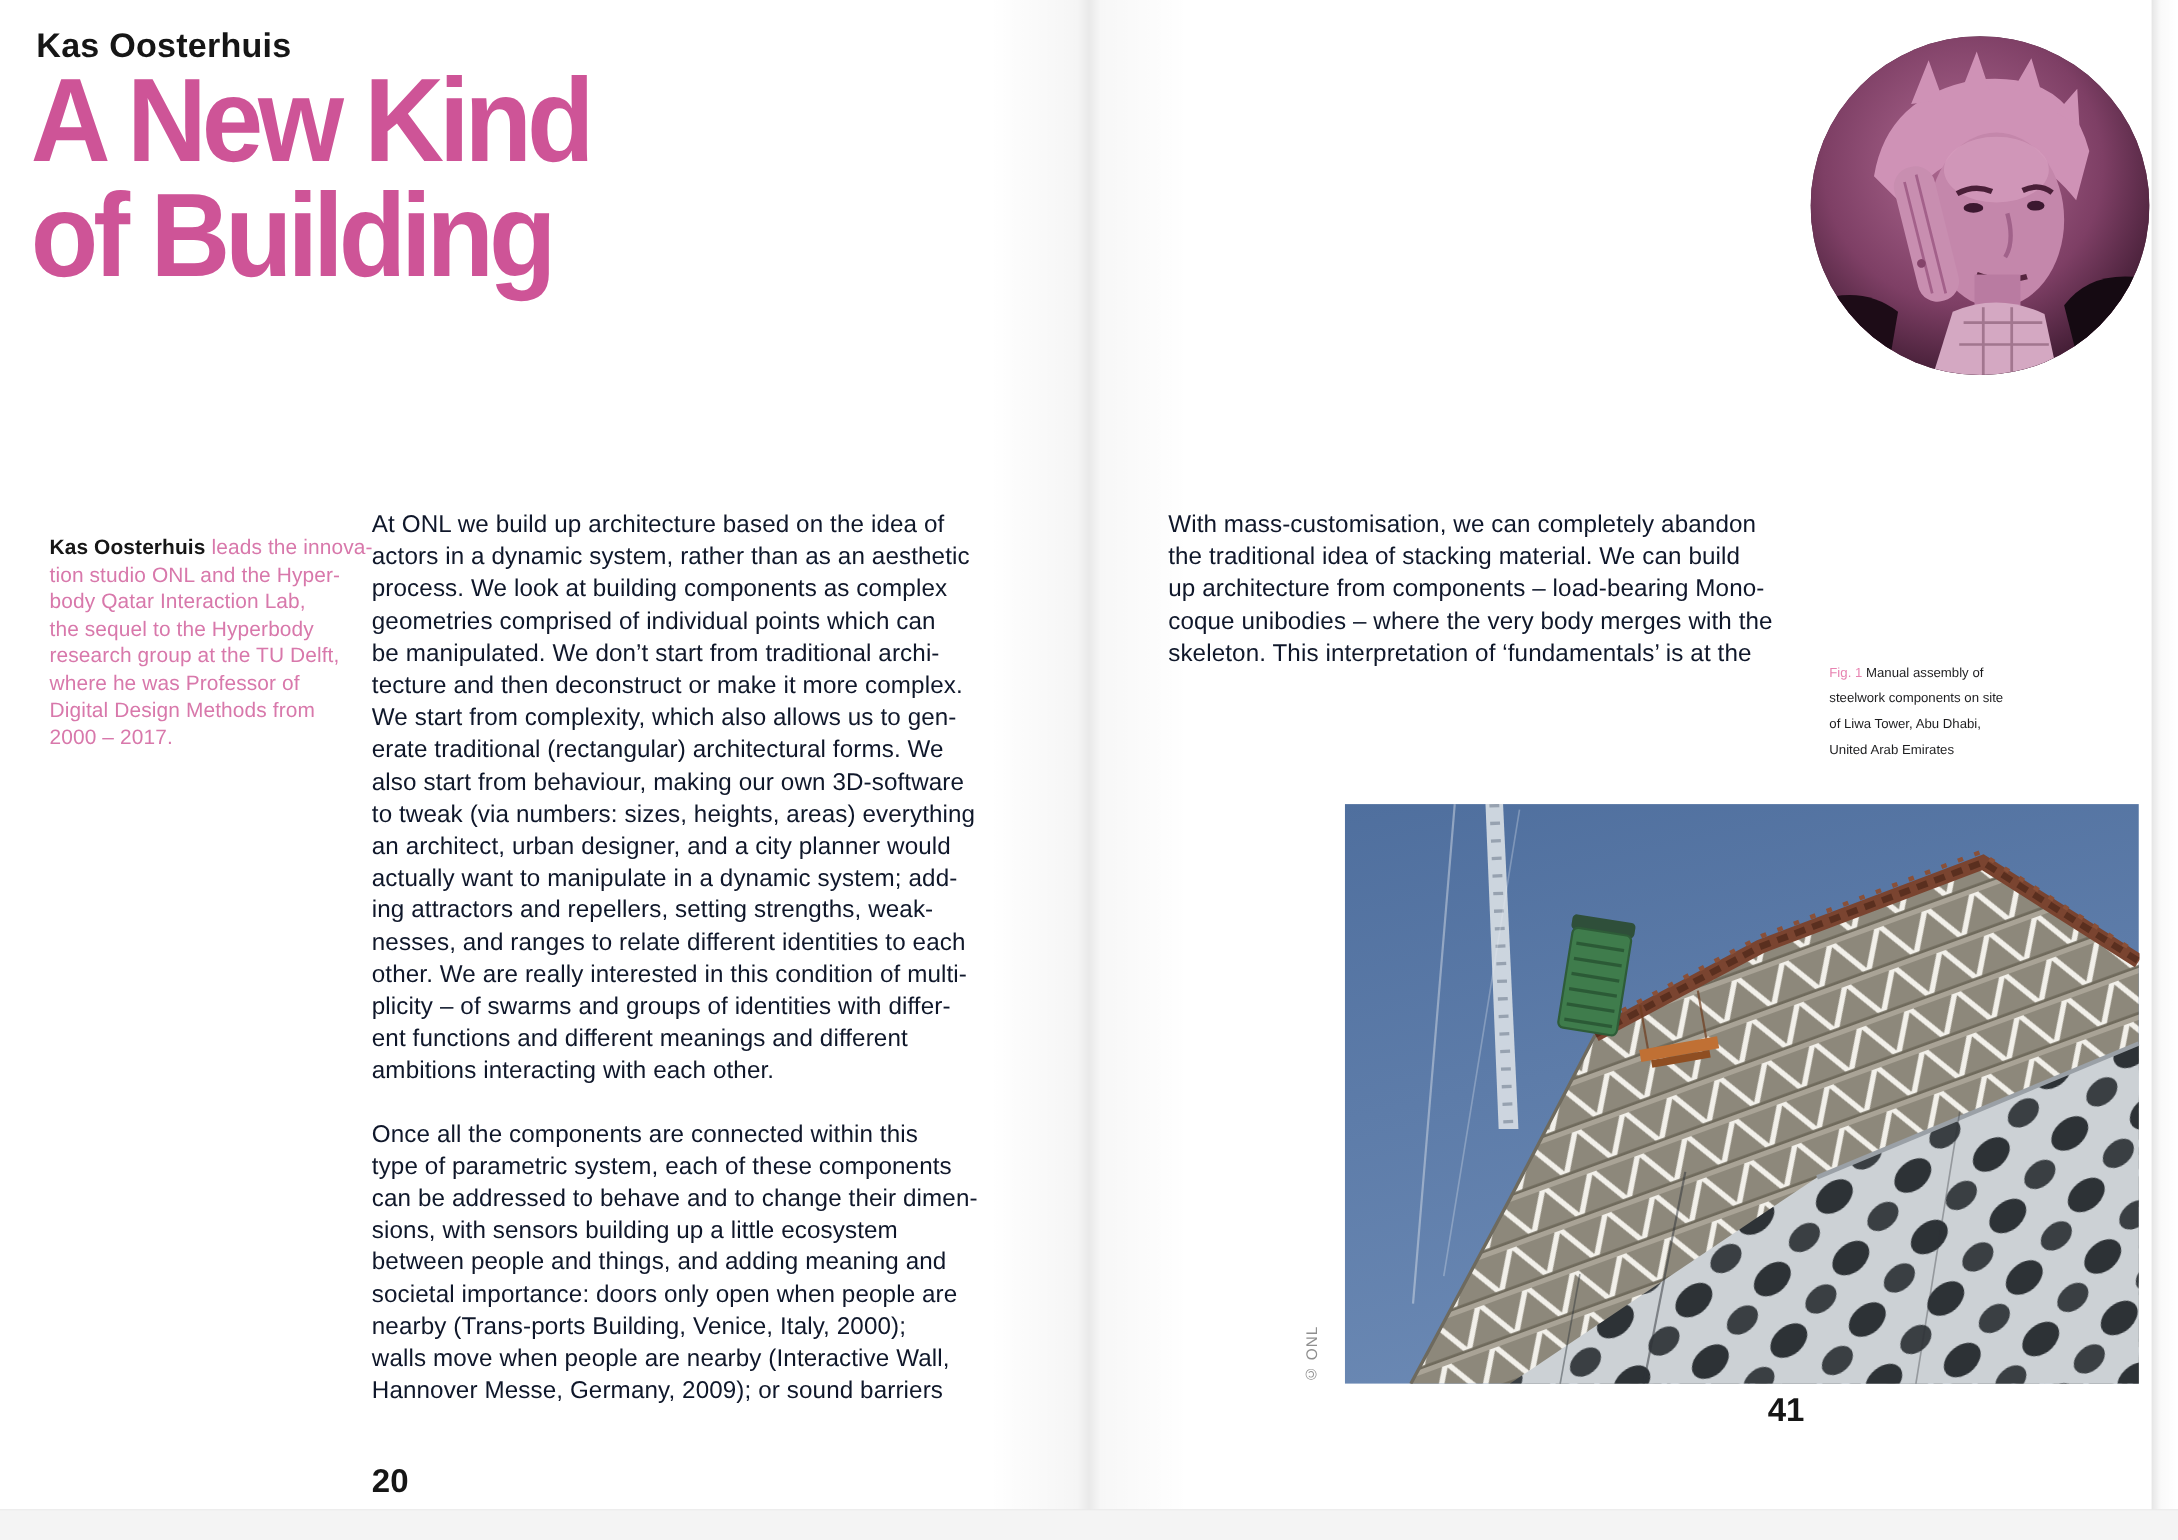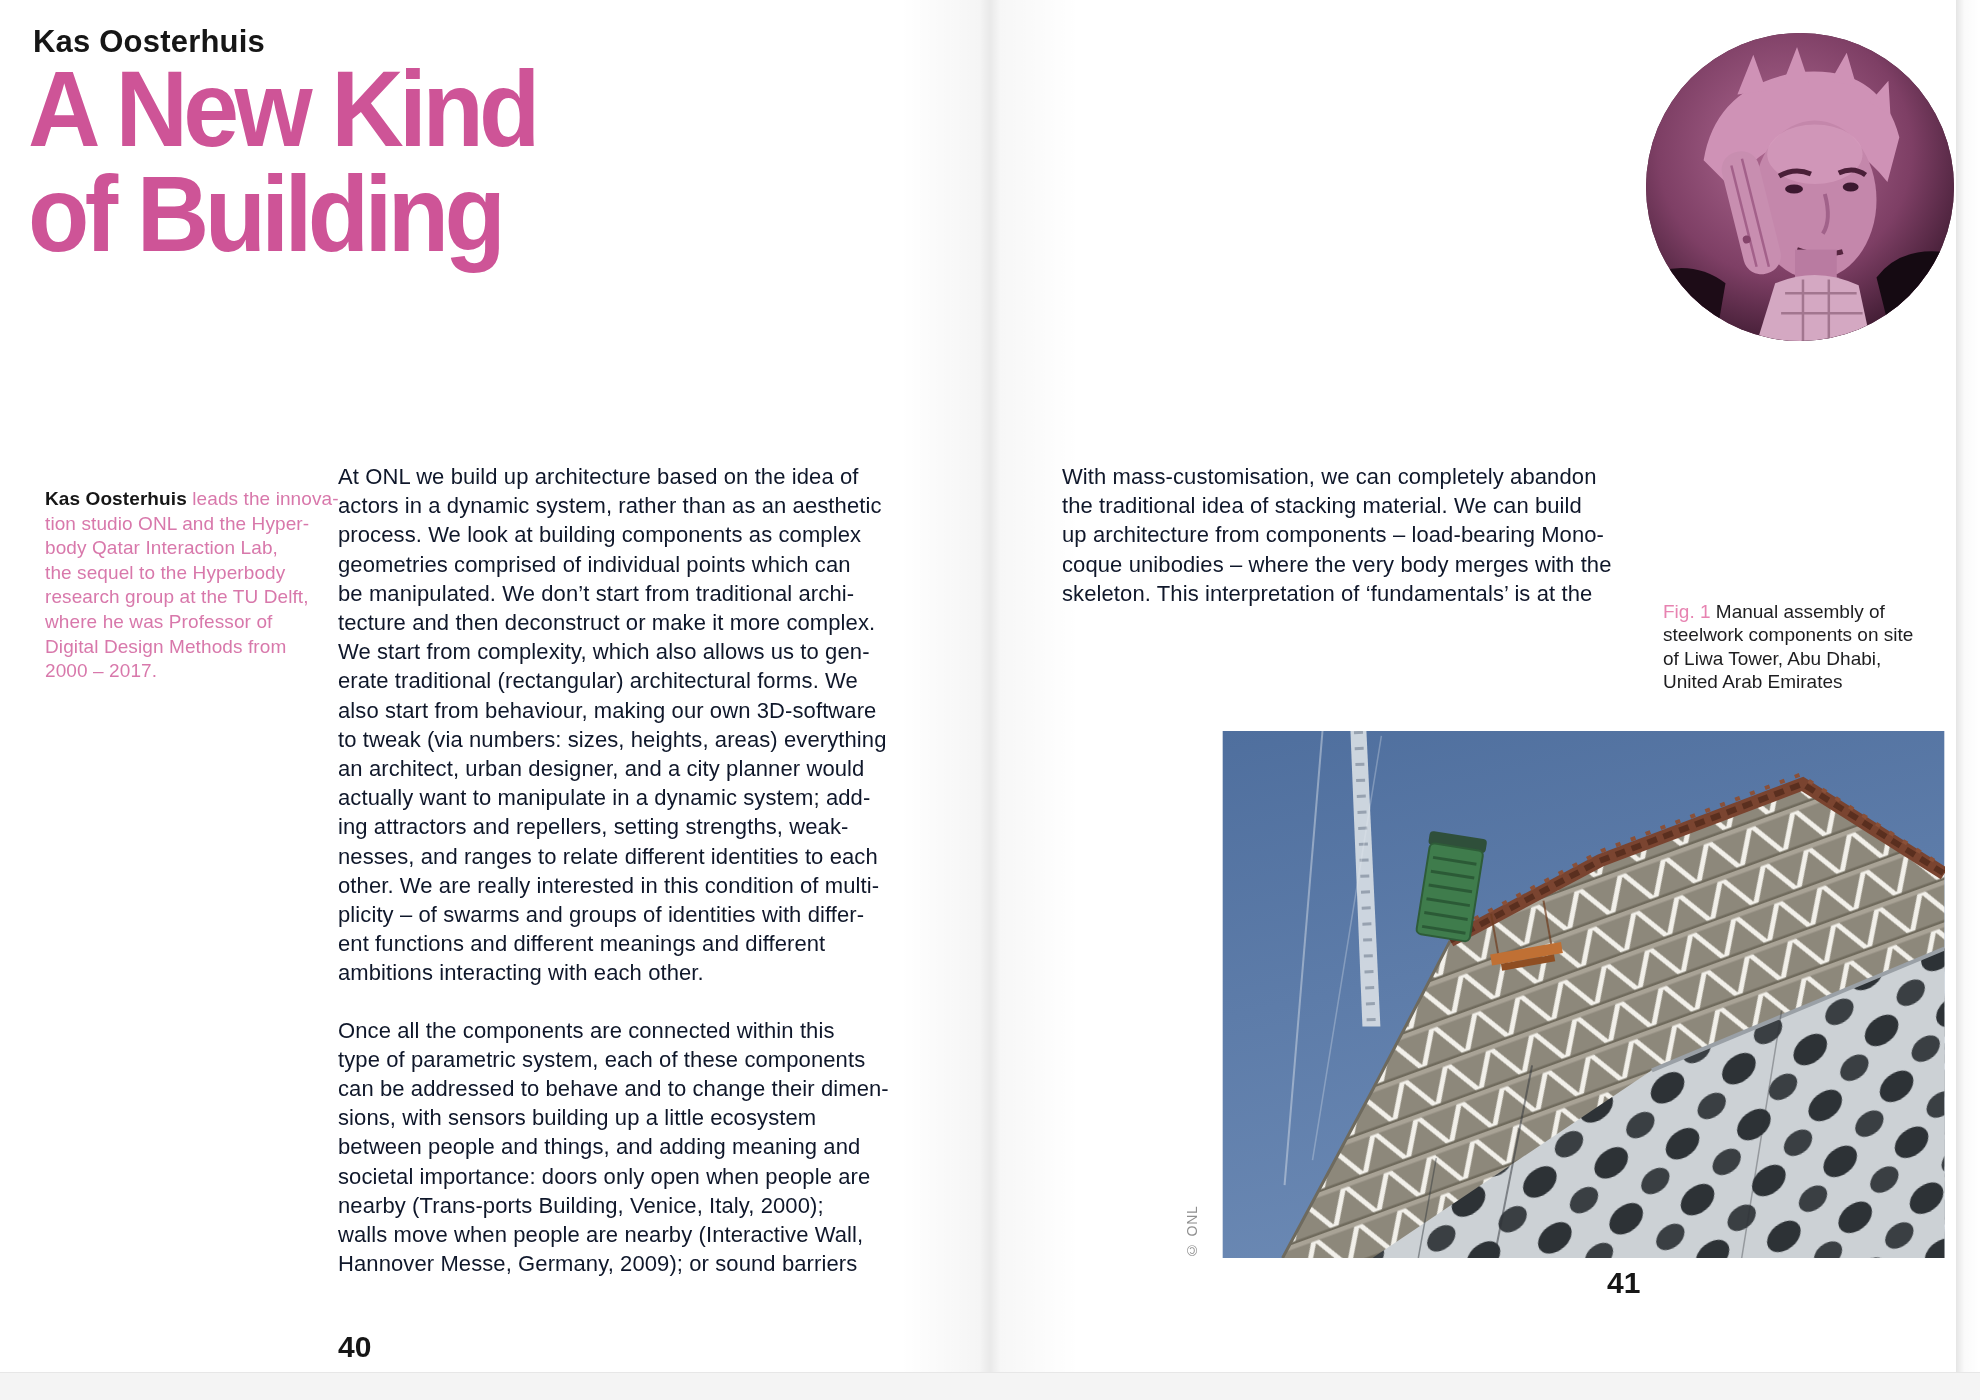--- a/index.html
+++ b/index.html
@@ -26,21 +26,21 @@
   .bio .bio-rest{color:#d878ab;}
 
   .bodycol{
     font-size:22px;line-height:29.2px;color:#0f172a;letter-spacing:0.1px;
   }
   .leftcol{left:338px;top:462px;width:660px;}
   .rightcol{left:1062px;top:462px;width:660px;}
   .bodycol p{margin:0 0 28px 0;}
 
   .figcap{
-    left:1663px;top:600px;width:285px;font-size:19px;line-height:23.4px;color:#1d1d1f;
+    left:1663px;top:600px;width:285px;font-size:12px;line-height:23.4px;color:#1d1d1f;
   }
   .figcap .fig-label{color:#e783b1;}
 
   .pagenum{font-size:30px;font-weight:700;color:#161616;}
   .pagenum.p40{left:338px;top:1330px;}
   .pagenum.p41{left:1607px;top:1266px;}
 
   .portrait{
     left:1646px;top:33px;width:308px;height:308px;border-radius:50%;overflow:hidden;
     background:#51203c;
@@ -119,21 +119,21 @@
 type of parametric system, each of these components
 can be addressed to behave and to change their dimen-
 sions, with sensors building up a little ecosystem
 between people and things, and adding meaning and
 societal importance: doors only open when people are
 nearby (Trans-ports Building, Venice, Italy, 2000);
 walls move when people are nearby (Interactive Wall,
 Hannover Messe, Germany, 2009); or sound barriers</p>
 </div>
 
-<div class="abs pagenum p40">40</div>
+<div class="abs pagenum p40">20</div>
 
 <div class="abs bodycol rightcol">
   <p class="lines">With mass-customisation, we can completely abandon
 the traditional idea of stacking material. We can build
 up architecture from components – load-bearing Mono-
 coque unibodies – where the very body merges with the
 skeleton. This interpretation of ‘fundamentals’ is at the</p>
 </div>
 
 <p class="abs figcap" style="margin:0;">

